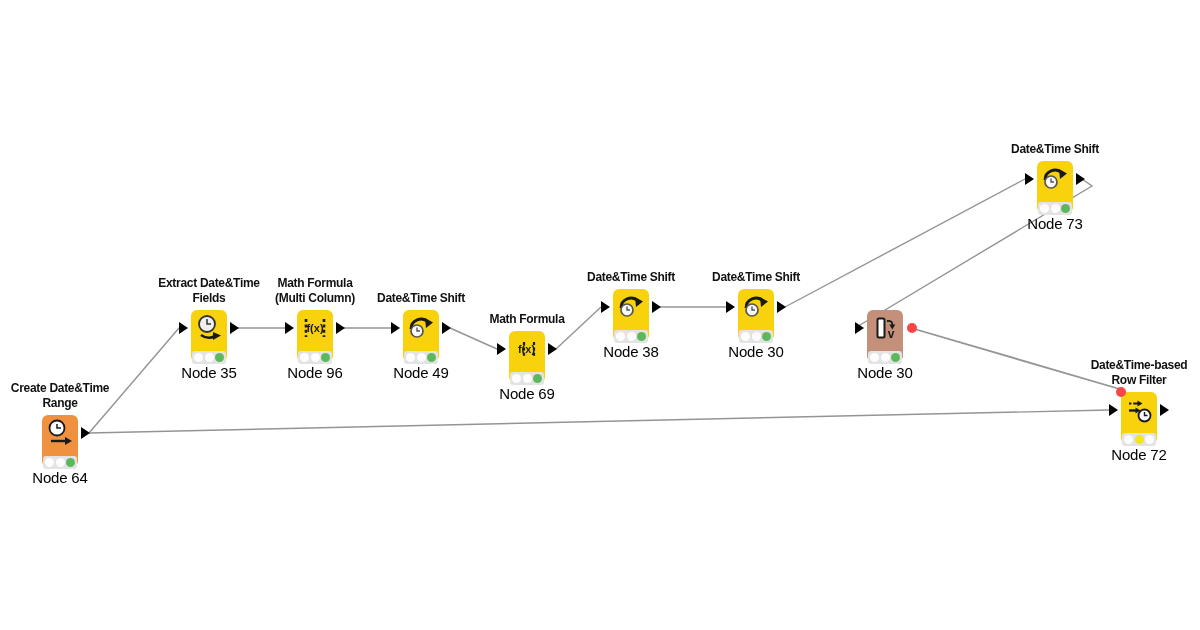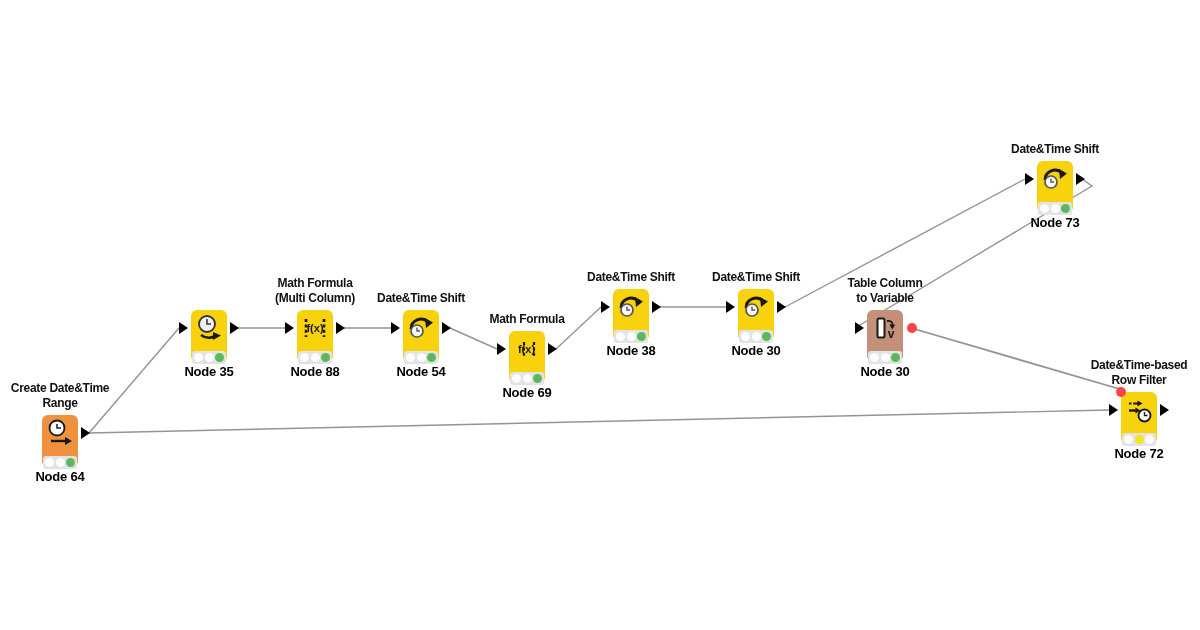--- a/index.html
+++ b/index.html
@@ -34,21 +34,21 @@
   .port-var-in{
     position:absolute;left:47px;top:35px;width:10px;height:10px;border-radius:50%;
   }
   .traffic{
     position:absolute;left:53px;top:81px;width:34px;height:13px;border-radius:3px;
     display:flex;align-items:center;justify-content:space-between;padding:0 2px;box-sizing:border-box;
   }
   .traffic .dot{width:9px;height:9px;border-radius:50%;}
   .node-label{
     position:absolute;left:0;top:94px;width:140px;text-align:center;
-    font-size:13px;font-weight:700;color:#000;letter-spacing:-0.2px;
+    font-size:15px;font-weight:400;color:#000;letter-spacing:-0.2px;
   }
 </style>
 </head>
 <body>
 
 <div id="canvas">
   <svg id="wires" width="1200" height="630" viewBox="0 0 1200 630">
       <path stroke="#949494" class="wire" d="M 89 433 L 179 328"></path>
       <path stroke="#949494" class="wire" d="M 89 433 L 1109 410"></path>
       <path stroke="#949494" class="wire" d="M 238 328 L 285 328"></path>
@@ -73,20 +73,22 @@
       </div>
       <div class="port-out"></div>
       <div class="traffic" style="background: rgb(227, 227, 227);">
         <span class="dot" style="background: rgb(253, 253, 253);"></span>
         <span class="dot" style="background: rgb(253, 253, 253);"></span>
         <span class="dot" style="background: rgb(93, 184, 93);"></span>
       </div>
       <div class="node-label">Node 64</div>
     </div>
     <div class="node-group" style="left: 139px; top: 270px;">
+      <div class="node-title" style="top: 6px;">Extract Date&amp;Time
+Fields</div>
       <div class="node-icon" style="background: rgb(248, 210, 13);">
         <svg width="36" height="36" viewBox="0 0 36 36">
           <circle cx="16" cy="14" r="8" fill="#EFEFEF" stroke="#333" stroke-width="1.8"></circle>
           <path d="M16 9 V14 H20" fill="none" stroke="#333" stroke-width="1.5"></path>
           <path d="M10 25 Q17 30 24 26" fill="none" stroke="#1a1a1a" stroke-width="2.6"></path>
           <polygon points="22,22 30,25.5 22,30" fill="#1a1a1a"></polygon>
         </svg>
       </div>
       <div class="port-in"></div>
       <div class="port-out"></div>
@@ -107,40 +109,40 @@
           <text x="18" y="22" font-size="11" font-weight="bold" text-anchor="middle" fill="#1a1a1a" font-family="Liberation Sans,sans-serif">f(x)</text>
         </svg>
       </div>
       <div class="port-in"></div>
       <div class="port-out"></div>
       <div class="traffic" style="background: rgb(227, 227, 227);">
         <span class="dot" style="background: rgb(253, 253, 253);"></span>
         <span class="dot" style="background: rgb(253, 253, 253);"></span>
         <span class="dot" style="background: rgb(93, 184, 93);"></span>
       </div>
-      <div class="node-label">Node 88</div>
+      <div class="node-label">Node 96</div>
     </div>
     <div class="node-group" style="left: 351px; top: 270px;">
       <div class="node-title" style="top: 21px;">Date&amp;Time Shift</div>
       <div class="node-icon" style="background: rgb(248, 210, 13);">
         <svg width="36" height="36" viewBox="0 0 36 36">
           <path d="M8 19 A 10 10 0 0 1 25 12" fill="none" stroke="#1a1a1a" stroke-width="2.8"></path>
           <polygon points="22,8 30,12.5 23,18" fill="#1a1a1a"></polygon>
           <circle cx="14" cy="21" r="6" fill="#FAFAFA" stroke="#555" stroke-width="1.7"></circle>
           <path d="M14 17.5 V21 H17" fill="none" stroke="#555" stroke-width="1.4"></path>
         </svg>
       </div>
       <div class="port-in"></div>
       <div class="port-out"></div>
       <div class="traffic" style="background: rgb(227, 227, 227);">
         <span class="dot" style="background: rgb(253, 253, 253);"></span>
         <span class="dot" style="background: rgb(253, 253, 253);"></span>
         <span class="dot" style="background: rgb(93, 184, 93);"></span>
       </div>
-      <div class="node-label">Node 54</div>
+      <div class="node-label">Node 49</div>
     </div>
     <div class="node-group" style="left: 457px; top: 291px;">
       <div class="node-title" style="top: 21px;">Math Formula</div>
       <div class="node-icon" style="background: rgb(248, 210, 13);">
         <svg width="36" height="36" viewBox="0 0 36 36">
           <line x1="15" y1="11" x2="15" y2="25" stroke="#1a1a1a" stroke-width="2.2" stroke-dasharray="3,2.4"></line>
           <line x1="25" y1="11" x2="25" y2="25" stroke="#1a1a1a" stroke-width="2.2" stroke-dasharray="3,2.4"></line>
           <text x="17.5" y="22" font-size="11" font-weight="bold" text-anchor="middle" fill="#1a1a1a" font-family="Liberation Sans,sans-serif">f(x)</text>
         </svg>
       </div>
@@ -185,22 +187,20 @@
       <div class="port-in"></div>
       <div class="port-out"></div>
       <div class="traffic" style="background: rgb(227, 227, 227);">
         <span class="dot" style="background: rgb(253, 253, 253);"></span>
         <span class="dot" style="background: rgb(253, 253, 253);"></span>
         <span class="dot" style="background: rgb(93, 184, 93);"></span>
       </div>
       <div class="node-label">Node 30</div>
     </div>
     <div class="node-group" style="left: 815px; top: 270px;">
-      <div class="node-title" style="top: 6px;">Table Column
-to Variable</div>
       <div class="node-icon" style="background: rgb(196, 144, 121);">
         <svg width="36" height="36" viewBox="0 0 36 36">
           <rect x="10.5" y="8.5" width="7" height="19" rx="1.5" fill="#ffffff" stroke="#1a1a1a" stroke-width="2"></rect>
           <path d="M20 11 Q26 10.5 25.3 15" fill="none" stroke="#1a1a1a" stroke-width="1.8"></path>
           <polygon points="22.3,14.5 28.3,14.5 25.3,19.5" fill="#1a1a1a"></polygon>
           <text x="24" y="28" font-size="12" font-weight="bold" text-anchor="middle" fill="#1a1a1a" font-family="Liberation Sans,sans-serif">v</text>
         </svg>
       </div>
       <div class="port-in"></div>
       <div class="port-var-out" style="background: rgb(249, 69, 69);"></div>

